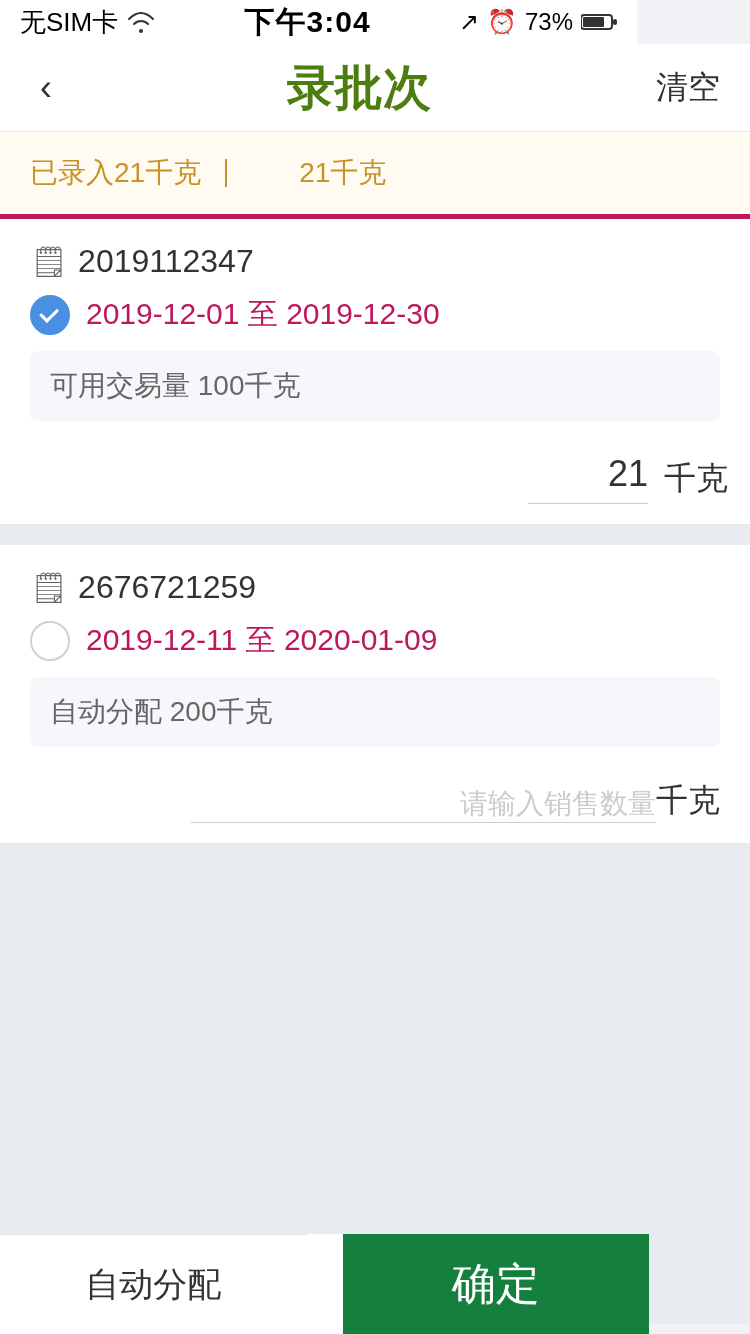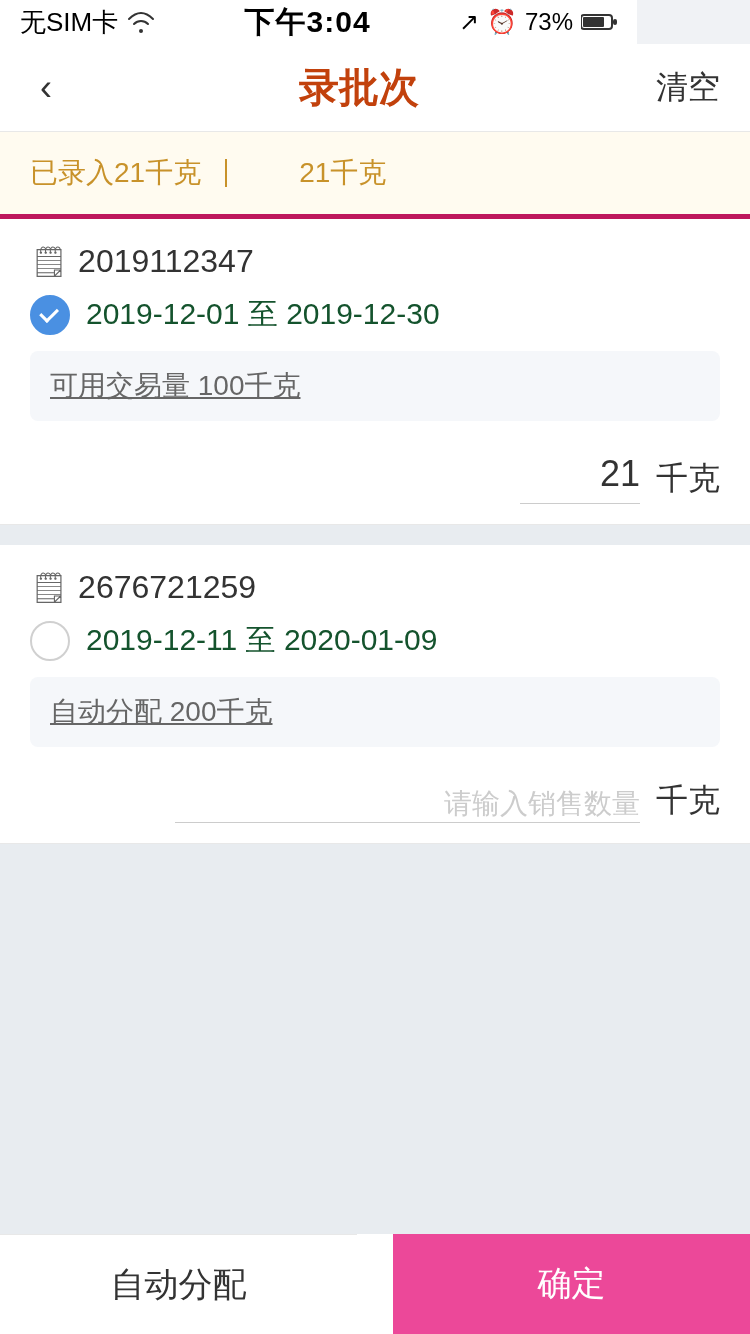--- a/index.html
+++ b/index.html
@@ -53,23 +53,23 @@
       padding: 0 30px;
       border-bottom: 1px solid #e8e8e8;
     }
     .nav-back {
       font-size: 36px;
       color: #333;
       cursor: pointer;
       padding: 10px;
     }
     .nav-title {
-      font-size: 40px;
+      font-size: 48px;
       font-weight: 600;
-      color: #c2410c;
+      color: #4d7c0f;
     }
     .nav-clear {
       font-size: 32px;
       color: #333;
       cursor: pointer;
     }
 
     
     .summary-banner {
       background: #fffbf0;
@@ -147,38 +147,37 @@
       content: '';
       width: 14px;
       height: 8px;
       border-left: 3px solid #fff;
       border-bottom: 3px solid #fff;
       transform: rotate(-45deg) translateY(-2px);
       display: block;
     }
     .batch-date {
       font-size: 30px;
-      color: #14532d;
+      color: #be185d;
     }
 
     .available-qty {
       background: #f5f7fa;
       border-radius: 8px;
       padding: 16px 20px;
       margin: 0 0 16px 0;
       font-size: 28px;
       color: #666;
-      text-decoration: underline;
     }
 
     .qty-input-row {
       display: flex;
       align-items: center;
       justify-content: flex-end;
-      padding: 16px 30px 20px;
+      padding: 16px 22px 20px;
       border-bottom: 1px solid #e8e8e8;
       gap: 16px;
       background: #fff;
     }
     .qty-value {
       font-size: 36px;
       color: #333;
       font-weight: 500;
     }
     .qty-unit {
@@ -203,34 +202,33 @@
     .second-batch {
       background: #fff;
     }
 
     .qty-input-row-2 {
       display: flex;
       align-items: center;
       justify-content: flex-end;
       padding: 16px 30px 20px;
       border-bottom: 1px solid #e8e8e8;
-      gap: 16px;
       background: #fff;
     }
     .qty-unit-2 {
       font-size: 32px;
       color: #333;
     }
 
     
     .footer {
       position: fixed;
       bottom: 0;
       left: 0;
-      width: 750px;
+      width: 649px;
       height: 100px;
       display: flex;
       background: #fff;
       gap: 36px;
     }
     .footer-auto-btn {
       flex: 1;
       display: flex;
       align-items: center;
       justify-content: center;
@@ -239,23 +237,23 @@
       background: #fff;
       border: none;
       cursor: pointer;
       border-top: 1px solid #e8e8e8;
     }
     .footer-confirm-btn {
       flex: 1;
       display: flex;
       align-items: center;
       justify-content: center;
-      font-size: 34px;
+      font-size: 44px;
       color: #fff;
-      background: #ec4899;
+      background: #15803d;
       border: none;
       cursor: pointer;
     }
 
     .input-underline-container {
       display: flex;
       align-items: center;
       justify-content: flex-end;
       gap: 16px;
       flex: 1;

